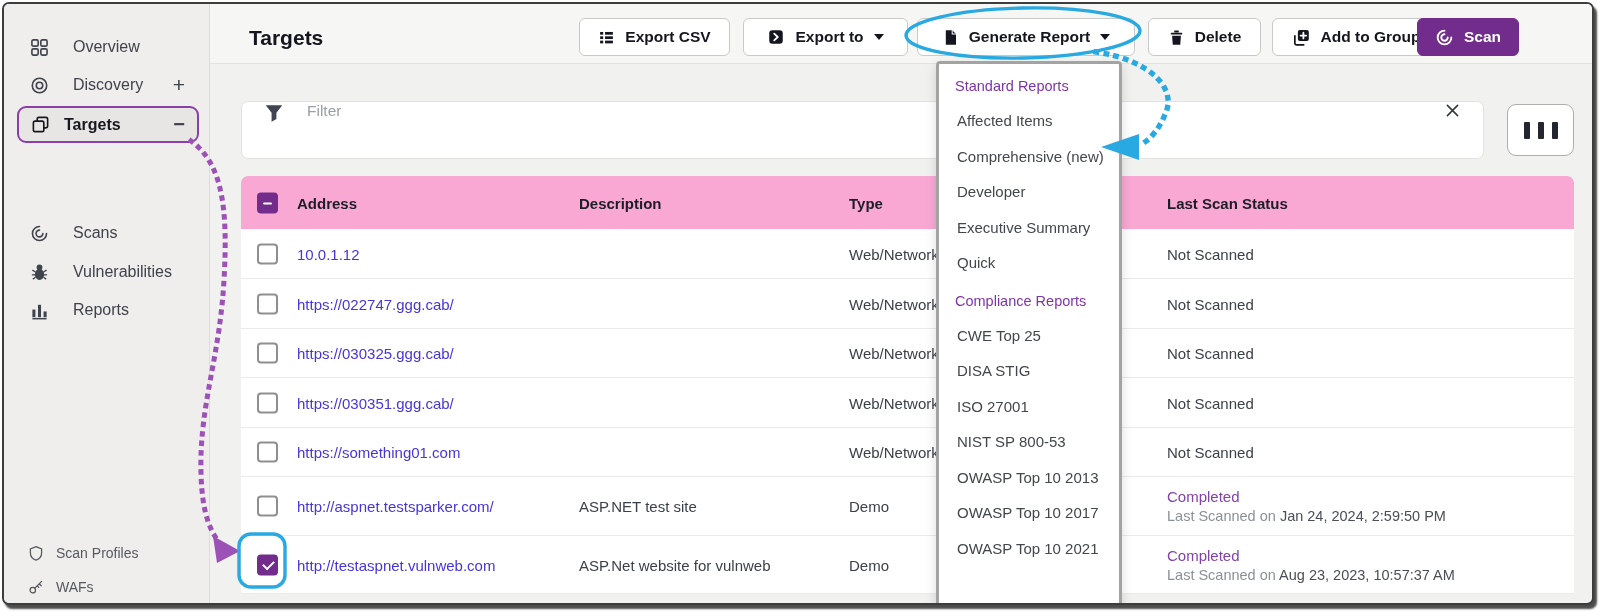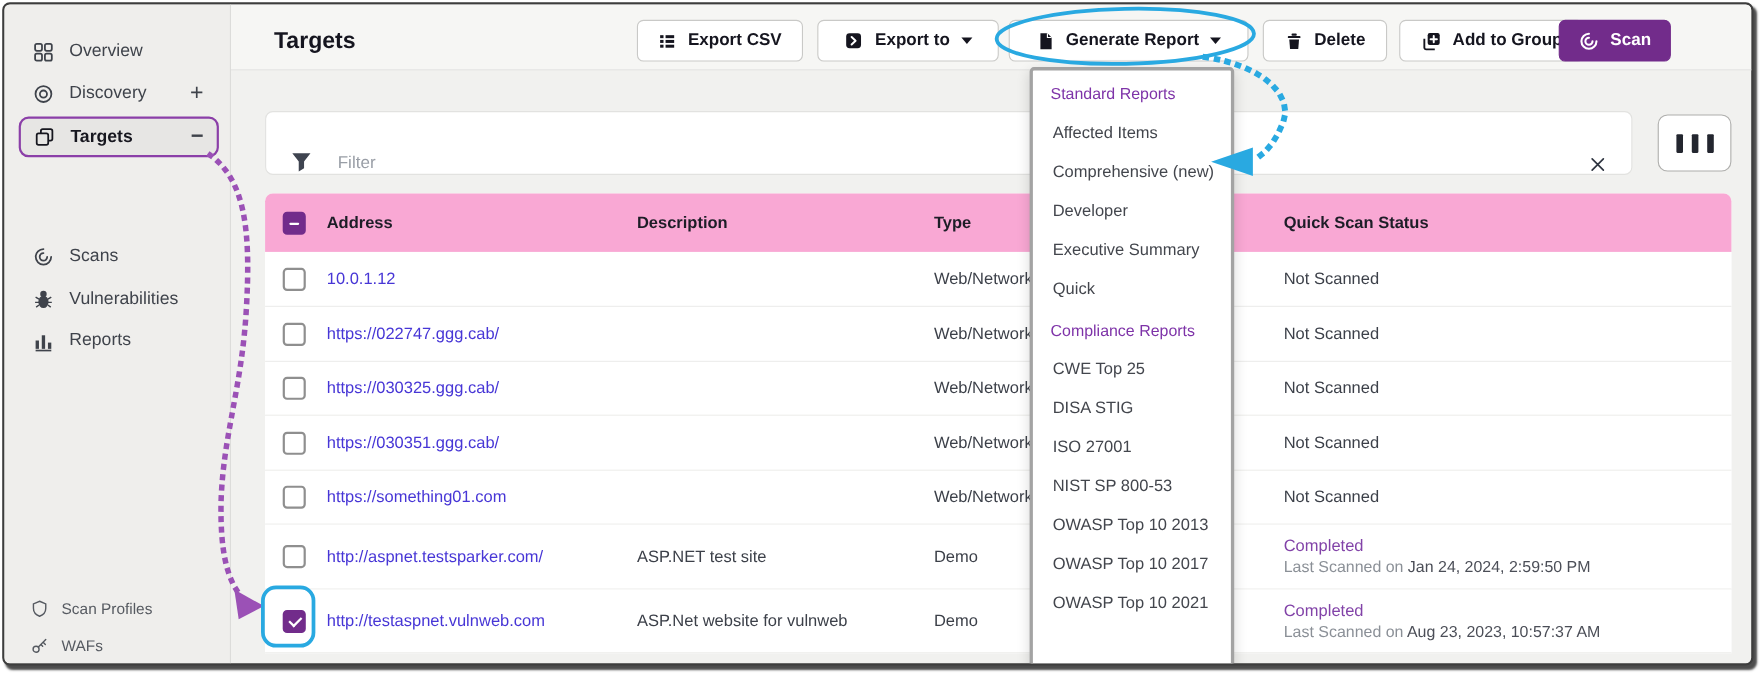--- a/index.html
+++ b/index.html
@@ -3,21 +3,21 @@
 <meta charset="utf-8">
 <style>
   * { margin:0; padding:0; box-sizing:border-box; }
   html,body { width:1600px; height:616px; background:#fff; font-family:"Liberation Sans", sans-serif; }
   .frame { position:absolute; left:2px; top:2px; width:1592px; height:603px;
            border:2px solid #3d3d3d; border-radius:7px; overflow:hidden; background:#f1f1ef;
            box-shadow:3px 4px 2px #4c4c4c; }
 
   
   .sidebar { position:absolute; left:0; top:0; width:206px; height:100%; background:#efeeec; border-right:1px solid #dcdcda; }
-  .side-item { position:absolute; left:0; width:100%; height:28px; display:flex; align-items:center; gap:14px; padding-left:26px;
+  .side-item { position:absolute; left:0; width:100%; height:28px; display:flex; align-items:center; gap:24px; padding-left:26px;
                font-size:16px; color:#3f434b; cursor:pointer; }
   .side-item .lbl { white-space:nowrap; }
   .side-sub { padding-left:40px; font-size:15.5px; }
   .side-foot { font-size:14px; color:#565a61; gap:12px; padding-left:24px; }
   .targets-pill { position:absolute; left:13px; top:102px; width:182px; height:37px; background:#e7e6e4;
                   border:2px solid #8b3fa8; border-radius:9px; display:flex; align-items:center; gap:14px; padding-left:12px;
                   font-size:16px; font-weight:700; color:#17171f; cursor:pointer; }
   .trailing { position:absolute; right:24px; }
   .icon { display:inline-flex; flex:none; }
   .icon svg { display:block; }
@@ -26,21 +26,21 @@
   .band { position:absolute; left:206px; top:0; width:1386px; height:60px; background:#f6f6f4; border-bottom:1px solid #e3e3e1; }
   .page-title { position:absolute; left:245px; top:22px; font-size:21px; font-weight:700; color:#15151f; }
   .tbtn { position:absolute; top:14px; height:38px; background:#fff; border:1px solid #c9c9c7; border-radius:6px;
           display:flex; align-items:center; justify-content:center; gap:10px; font-size:15.5px; font-weight:700;
           color:#15151f; cursor:pointer; }
   .tbtn.purple { background:#722c8b; border-color:#722c8b; color:#fff; }
   .chev { width:0; height:0; border-left:5px solid transparent; border-right:5px solid transparent; border-top:6px solid #15151f; }
 
   
   .filterbox { position:absolute; left:237px; top:97px; width:1243px; height:58px; background:#fff;
-               border:1px solid #e2e2e0; border-radius:7px; display:flex; align-items:flex-end; }
+               border:1px solid #e2e2e0; border-radius:7px; display:flex; align-items:flex-start; }
   .filterbox input { border:none; outline:none; flex:1; font-size:15.5px; color:#3c3f46; font-family:"Liberation Sans",sans-serif; background:transparent; }
   .filterbox input::placeholder { color:#999ea6; }
   .colbtn { position:absolute; left:1503px; top:100px; width:67px; height:52px; background:#fff; border:1px solid #aeaeac;
             border-radius:9px; display:flex; align-items:center; justify-content:center; gap:4px; cursor:pointer; }
   .colbtn i { width:6px; height:17px; background:#23262f; border-radius:1px; }
 
   
   .table { position:absolute; left:237px; top:172px; width:1333px; height:418px; background:#fff; border-radius:7px 7px 0 0; }
   .thead { position:absolute; left:0; top:0; width:100%; height:53px; background:#f9a8d4; border-radius:7px 7px 0 0;
            font-size:15px; font-weight:700; color:#1d1d27; }
@@ -251,21 +251,21 @@
         <i style="width:6px;height:17px;background:#23262f;display:block"></i>
       </span>
   </div>
 
   <div class="table">
     <div class="thead">
       <span class="cell c-cb cb filled indet"></span>
       <span class="cell c-addr">Address</span>
       <span class="cell c-desc">Description</span>
       <span class="cell c-type">Type</span>
-      <span class="cell c-status">Quick Scan Status</span>
+      <span class="cell c-status">Last Scan Status</span>
     </div>
 
     <div class="row" style="top:53px;height:50px">
       <span class="cell c-cb cb"></span>
       <a class="cell c-addr addr">10.0.1.12</a>
       <span class="cell c-type">Web/Network</span>
       <span class="cell c-status">Not Scanned</span>
     </div>
     <div class="row" style="top:103px;height:50px">
       <span class="cell c-cb cb"></span>

